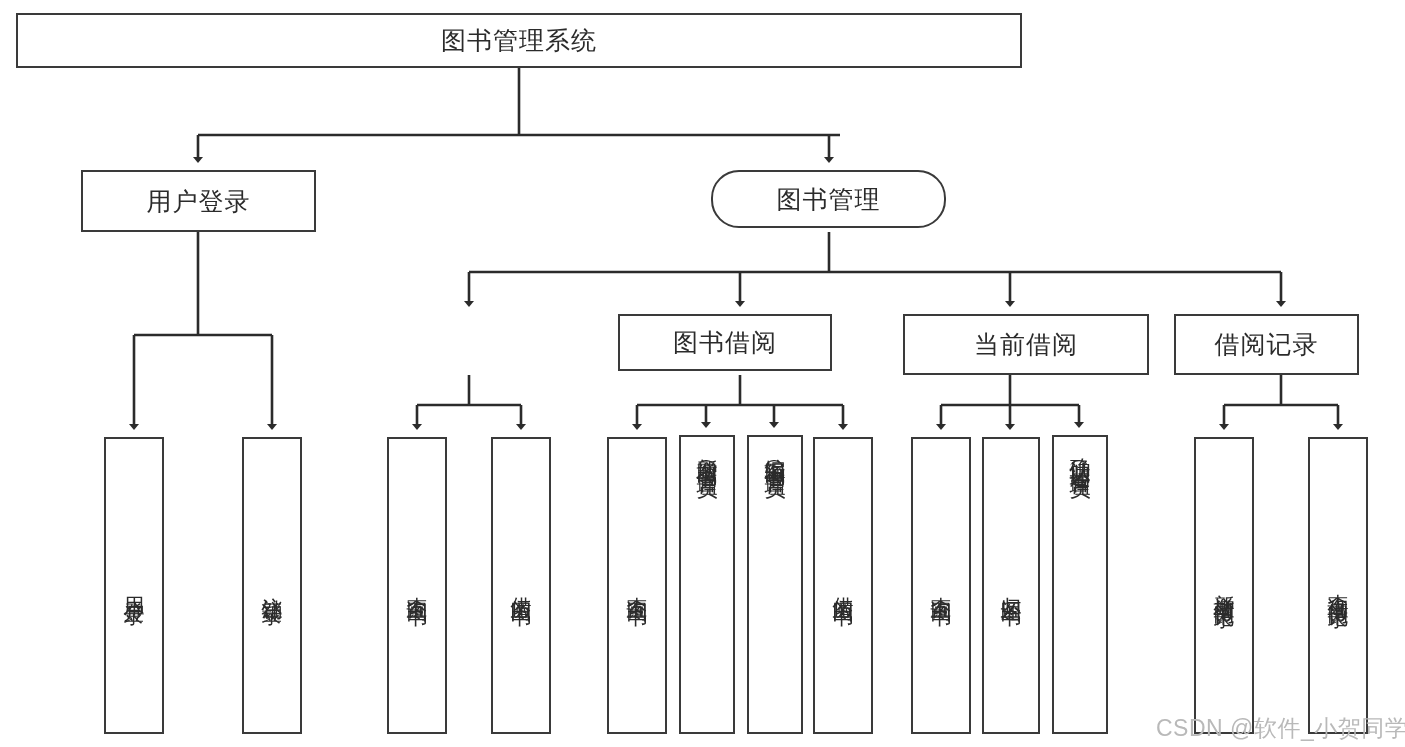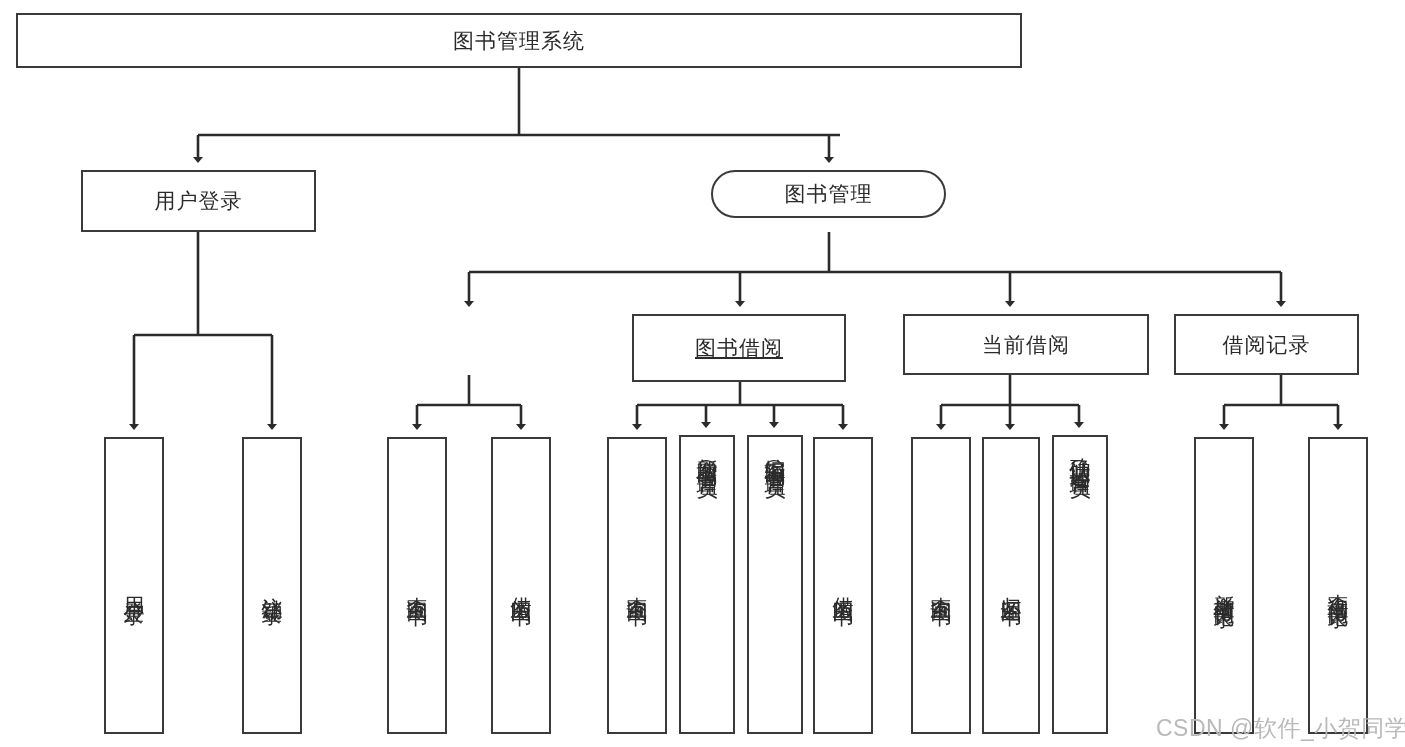--- a/index.html
+++ b/index.html
@@ -28,21 +28,21 @@
     box-sizing: border-box;
     border: 2px solid #3a3a3a;
     background: #ffffff;
     color: #2b2b2b;
     display: flex;
     align-items: center;
     justify-content: center;
     z-index: 2;
   }
   .node.horiz {
-    font-size: 21px;
+    font-size: 25px;
     letter-spacing: 1px;
     align-items: center;
   }
   .node.vert {
     writing-mode: vertical-rl;
     text-orientation: upright;
     font-size: 21px;
     letter-spacing: 3px;
     line-height: 1.05;
     padding: 2px 0;
@@ -117,25 +117,25 @@
     </g>
   </svg>
 
   <div class="node horiz" style="left:16px; top:13px; width:1006px; height:55px;">
     <span>图书管理系统</span>
   </div>
 
   <div class="node horiz" style="left:81px; top:170px; width:235px; height:62px;">
     <span>用户登录</span>
   </div>
-  <div class="node horiz" style="left:711px; top:170px; width:235px; height:48px;border-radius:28px;">
+  <div class="node horiz" style="left:711px; top:170px; width:235px; height:58px;border-radius:28px;">
     <span>图书管理</span>
   </div>
 
-  <div class="node horiz" style="left:632px; top:314px; width:214px; height:68px;text-decoration:underline;">
+  <div class="node horiz" style="left:618px; top:314px; width:214px; height:57px;">
     <span>图书借阅</span>
   </div>
   <div class="node horiz" style="left:903px; top:314px; width:246px; height:61px;">
     <span>当前借阅</span>
   </div>
   <div class="node horiz" style="left:1174px; top:314px; width:185px; height:61px;">
     <span>借阅记录</span>
   </div>
 
   <div class="node vert" style="left:104px; top:437px; width:60px; height:297px;">

